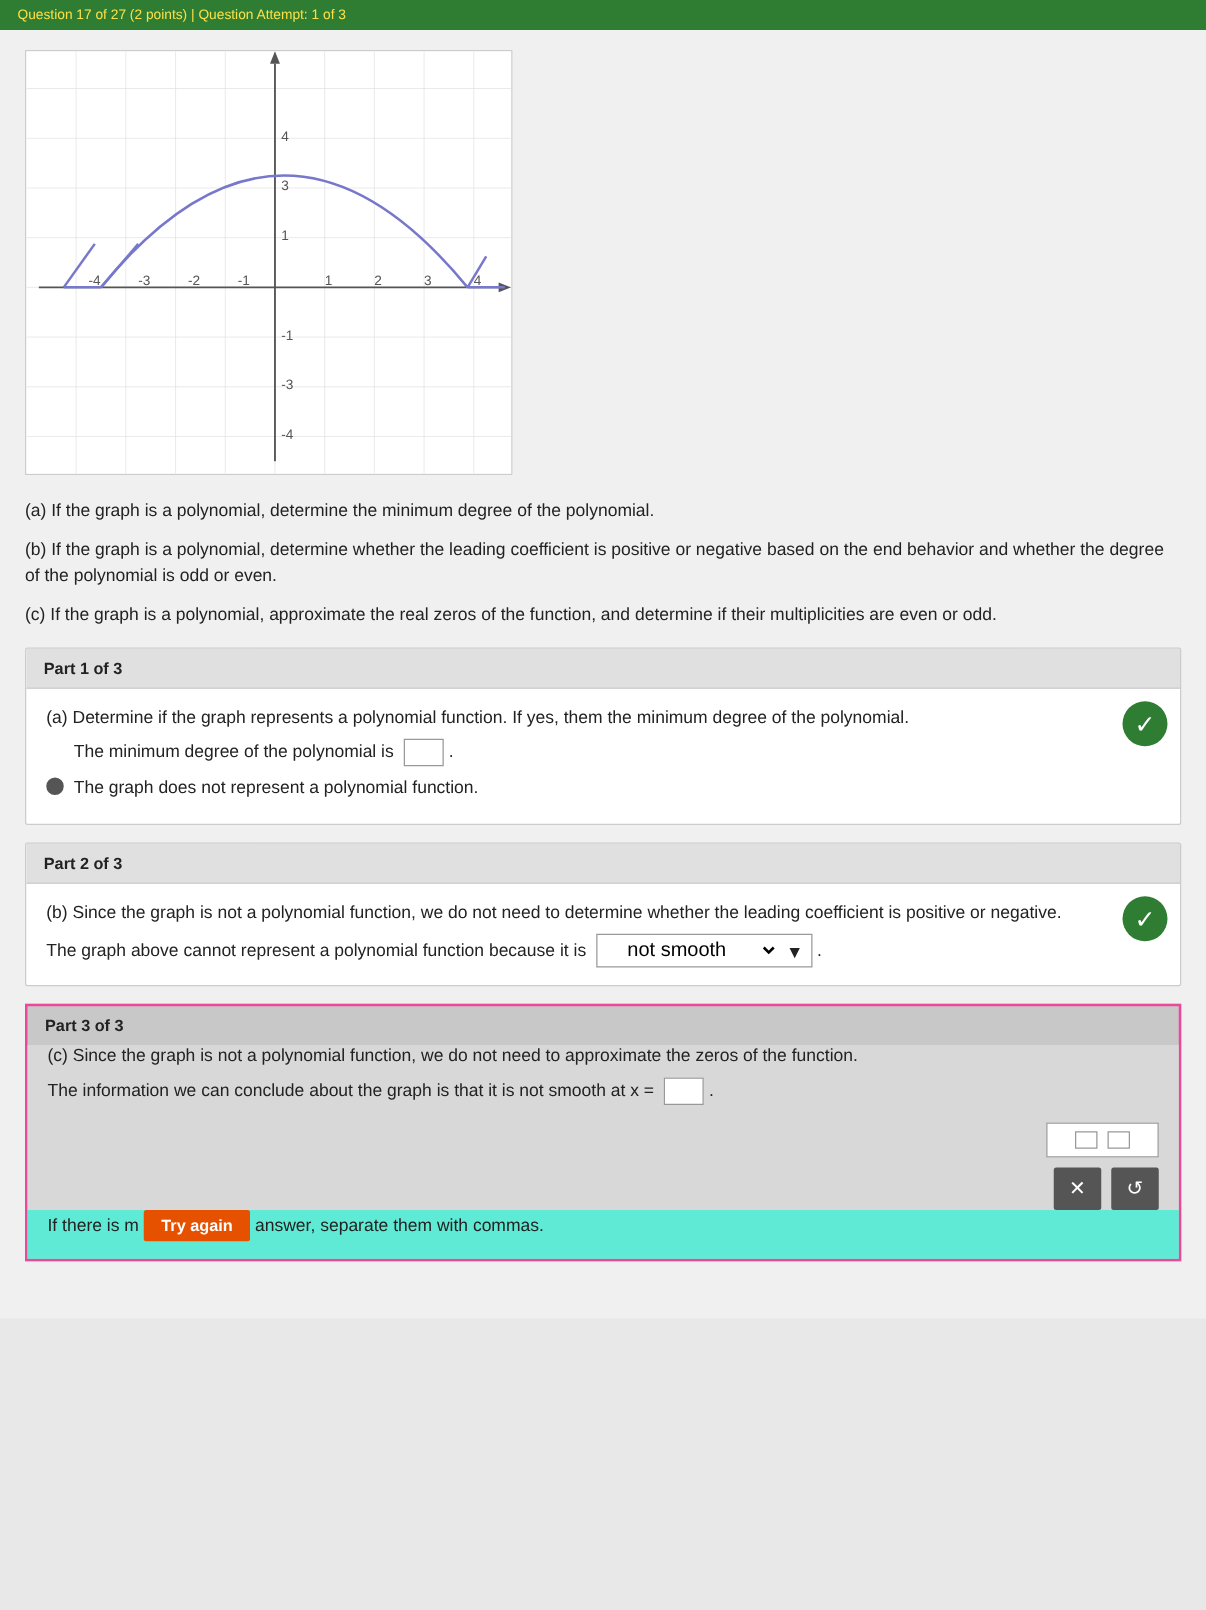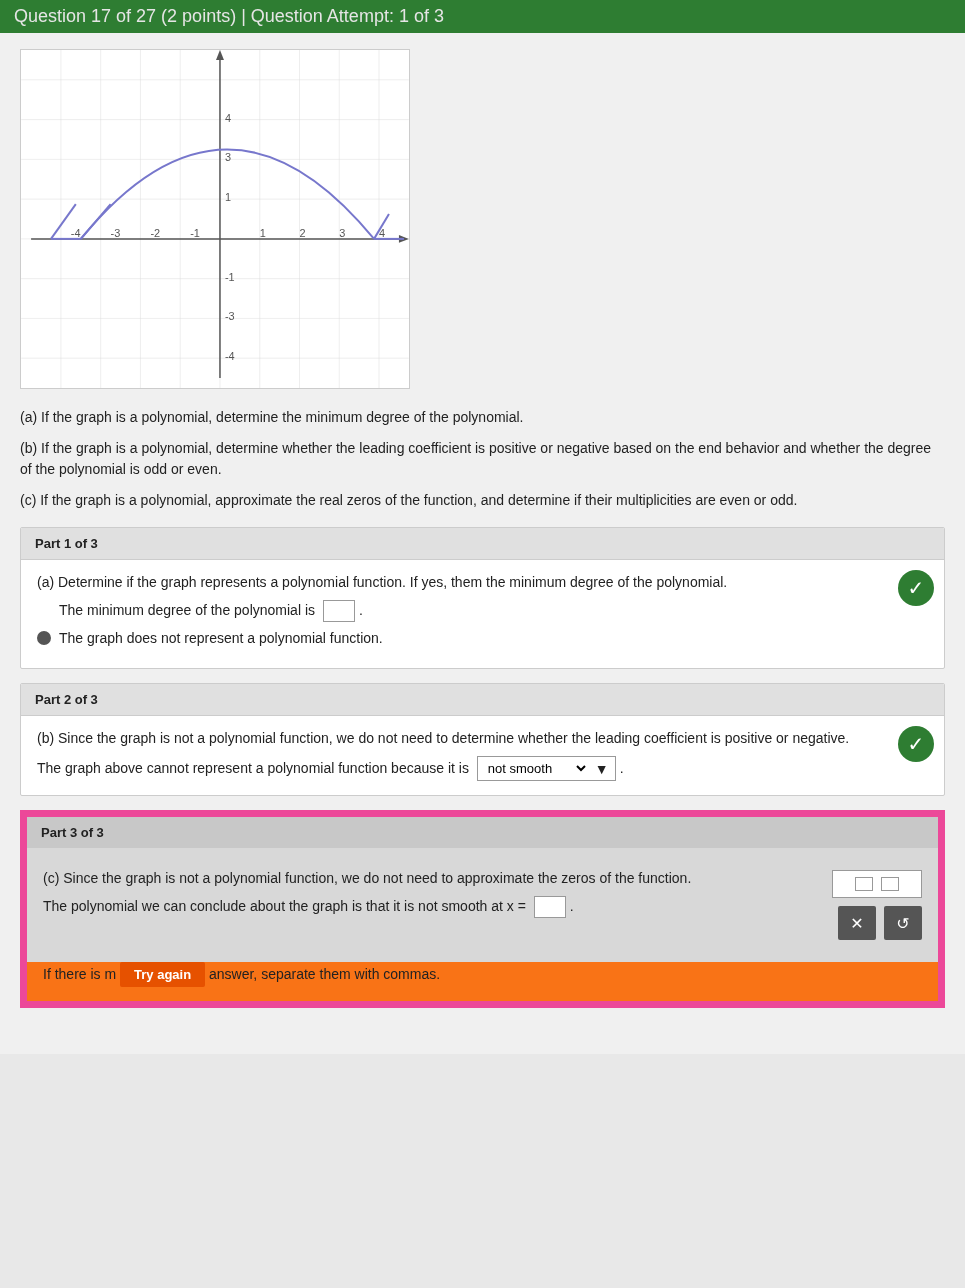--- a/index.html
+++ b/index.html
@@ -5,23 +5,23 @@
     * { box-sizing: border-box; margin: 0; padding: 0; }
     body {
       font-family: Arial, sans-serif;
       font-size: 14px;
       background: #e8e8e8;
       color: #222;
     }
 
     .top-bar {
       background: #2e7d32;
-      color: #e5e5e5;
+      color: #fde047;
       padding: 6px 14px;
-      font-size: 18px;
+      font-size: 11px;
       display: flex;
       align-items: center;
       justify-content: space-between;
     }
 
     .main-content {
       background: #f0f0f0;
       padding: 16px 20px;
       max-width: 965px;
       margin: 0 auto;
@@ -120,23 +120,24 @@
       border: 1px solid #999;
       background: white;
       padding: 3px 6px;
       margin: 0 4px;
       gap: 6px;
     }
 
     .dropdown-container select {
       border: none;
       background: transparent;
-      font-size: 13px;
+      font-size: 16px;
       outline: none;
       cursor: pointer;
+      margin-left: 14px;
     }
 
     .part-progress-section {
       background: #c8c8c8;
       padding: 8px 14px;
       border: 1px solid #ccc;
       margin-bottom: 14px;
       display: flex;
       align-items: center;
       gap: 12px;
@@ -152,35 +153,36 @@
 
     .progress-bar-fill {
       height: 100%;
       background: #1565c0;
       border-radius: 5px;
       width: 50%;
     }
 
     .part3-section {
       background: #c8c8c8;
-      border: 7px solid #ec4899;
+      border: 2px solid #ec4899;
       margin-bottom: 30px;
     }
 
     .part3-header {
       padding: 8px 14px;
       font-weight: bold;
       font-size: 13px;
     }
 
     .part3-body {
       background: #d8d8d8;
-      padding: 22px 16px;
+      padding: 0 16px;
       display: flex;
       gap: 14px;
+      flex-direction: column;
     }
 
     .part3-text {
       flex: 1;
     }
 
     .part3-actions {
       display: flex;
       flex-direction: column;
       gap: 8px;
@@ -244,21 +246,21 @@
       color: white;
       border: none;
       padding: 5px 14px;
       font-size: 13px;
       cursor: pointer;
       border-radius: 2px;
       font-weight: bold;
     }
 
     .p3-bottom-text {
-      background: #f97316;
+      background: #5eead4;
       padding: 0 16px 14px 16px;
     }
   </style>
 </head>
 <body>
 
 <div class="top-bar">
   <span>Question 17 of 27 (2 points)  |  Question Attempt: 1 of 3</span>
 </div>
 
@@ -380,21 +382,21 @@
 
 
   <div class="part3-section">
     <div class="part3-header">
       <span>Part 3 of 3</span>
     </div>
     <div class="part3-body">
       <div class="part3-text">
         <p style="margin-bottom:10px;">(c) Since the graph is not a polynomial function, we do not need to approximate the zeros of the function.</p>
         <p>
-          <span>The polynomial we can conclude about the graph is that it is not smooth at x =</span>
+          <span>The information we can conclude about the graph is that it is not smooth at x =</span>
           <span class="inline-input"></span>.
         </p>
       </div>
       <div class="part3-actions">
         <div class="mini-display">
           <span></span>
           <span></span>
         </div>
         <div class="action-buttons">
           <button class="btn-x">✕</button>

